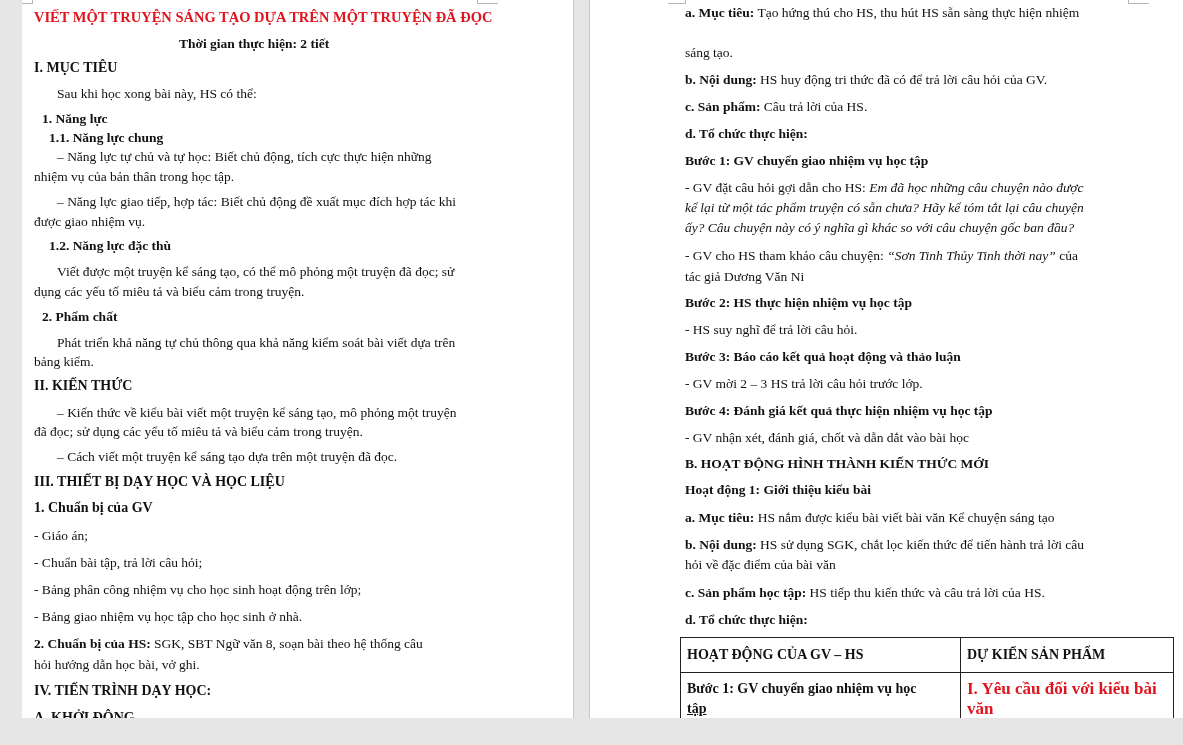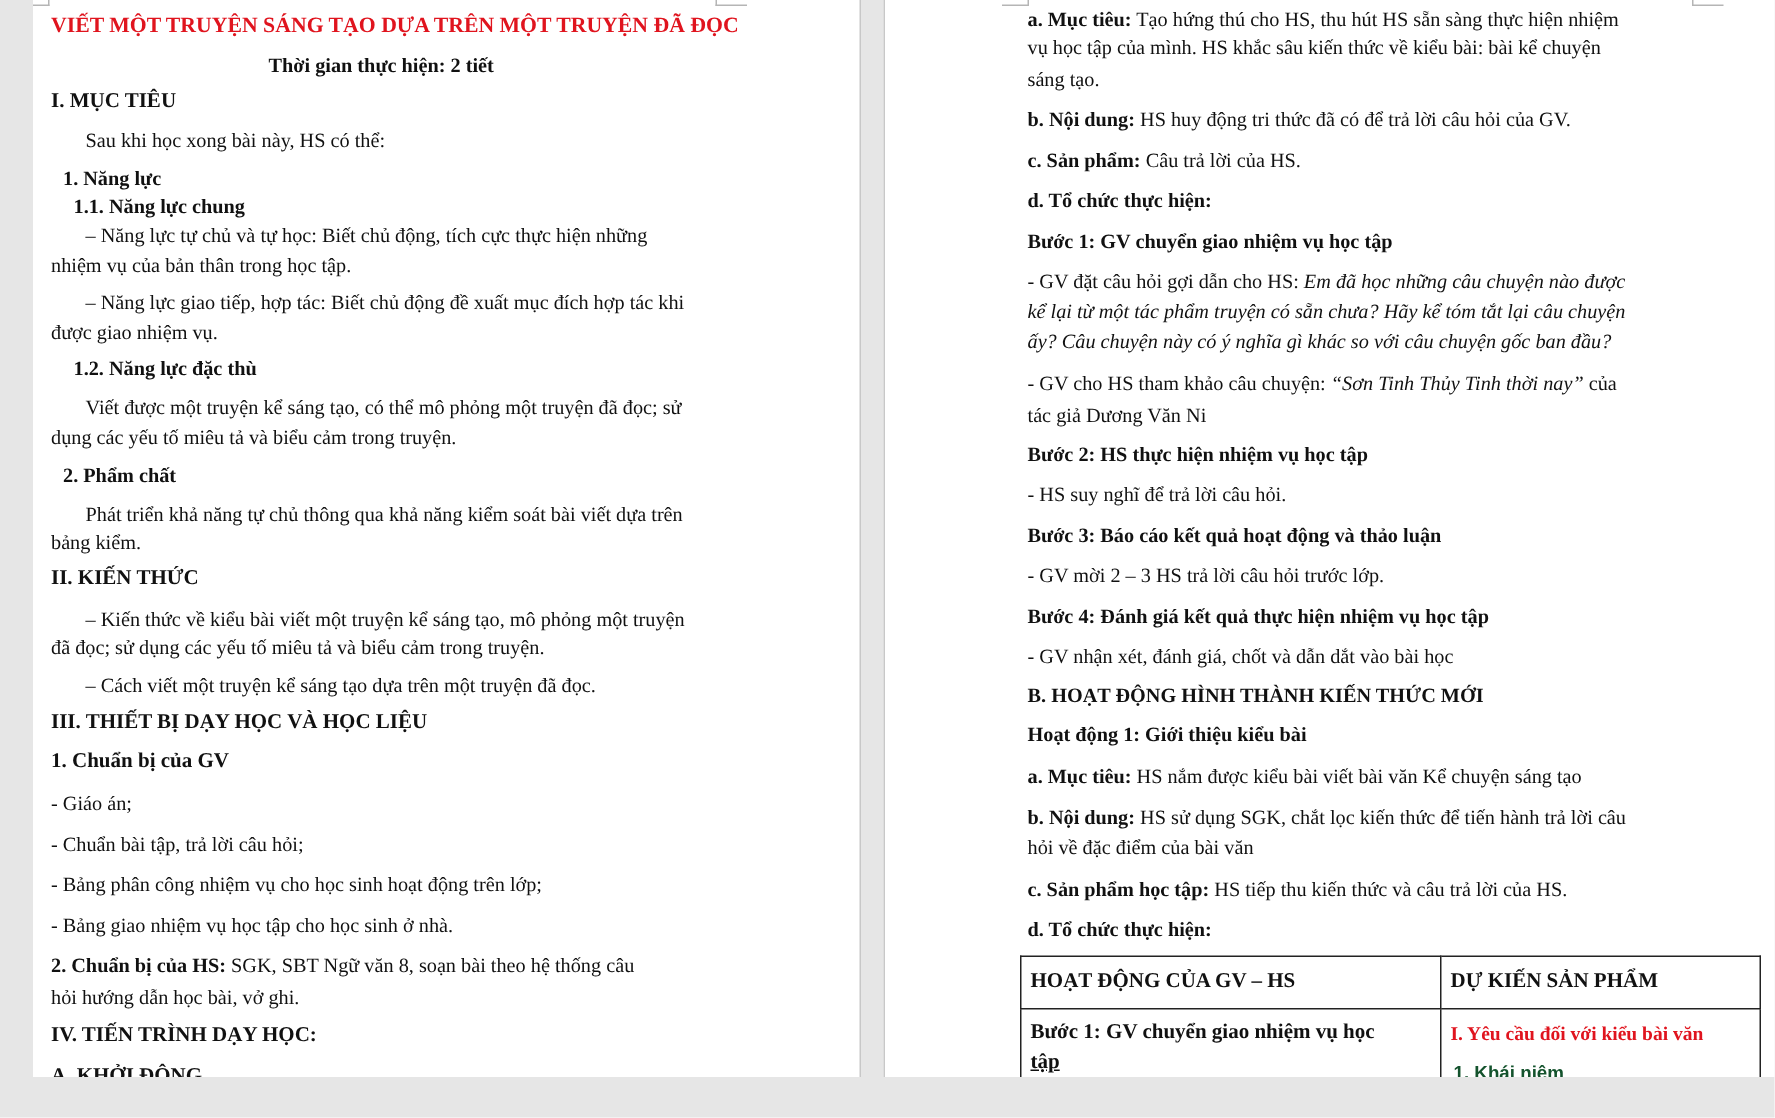--- a/index.html
+++ b/index.html
@@ -66,21 +66,20 @@
 
   <div class="line b h" style="left:12px;top:681px;">IV. TIẾN TRÌNH DẠY HỌC:</div>
   <div class="line b h" style="left:12px;top:708px;">A. KHỞI ĐỘNG</div>
 </div>
 
 <div class="page" id="page-right">
   <div class="crop l" style="left:78px;width:17px;"></div>
   <div class="crop r" style="left:538px;width:20px;"></div>
 
   <div class="line" style="left:95px;top:3px;"><span class="b">a. Mục tiêu:</span><span> Tạo hứng thú cho HS, thu hút HS sẵn sàng thực hiện nhiệm</span></div>
-  <div class="line" style="left:95px;top:22px;">vụ học tập của mình. HS khắc sâu kiến thức về kiểu bài: bài kể chuyện</div>
   <div class="line" style="left:95px;top:43px;">sáng tạo.</div>
   <div class="line" style="left:95px;top:70px;"><span class="b">b. Nội dung:</span><span> HS huy động tri thức đã có để trả lời câu hỏi của GV.</span></div>
   <div class="line" style="left:95px;top:97px;"><span class="b">c. Sản phẩm:</span><span> Câu trả lời của HS.</span></div>
   <div class="line b" style="left:95px;top:124px;">d. Tổ chức thực hiện:</div>
 
   <div class="line b" style="left:95px;top:151px;">Bước 1: GV chuyển giao nhiệm vụ học tập</div>
   <div class="line i" style="left:95px;top:198px;">kể lại từ một tác phẩm truyện có sẵn chưa? Hãy kể tóm tắt lại câu chuyện</div>
   <div class="line" style="left:95px;top:178px;"><span>- GV đặt câu hỏi gợi dẫn cho HS: </span><span class="i">Em đã học những câu chuyện nào được</span></div>
   <div class="line i" style="left:95px;top:218px;">ấy? Câu chuyện này có ý nghĩa gì khác so với câu chuyện gốc ban đầu?</div>
   <div class="line" style="left:95px;top:246px;"><span>- GV cho HS tham khảo câu chuyện: </span><span class="i">“Sơn Tinh Thủy Tinh thời nay”</span><span> của</span></div>
@@ -106,19 +105,19 @@
         <tr class="head">
       <td class="cell-l">HOẠT ĐỘNG CỦA GV – HS</td>
       <td>DỰ KIẾN SẢN PHẨM</td>
     </tr>
     <tr class="body">
       <td class="cell-l">
         <div class="b" style="font-size:14px;line-height:20px;margin-top:6px;">Bước 1: GV chuyển giao nhiệm vụ học</div>
         <div class="b" style="font-size:14px;line-height:20px;text-decoration:underline;">tập</div>
       </td>
       <td>
-        <div class="b red" style="font-size:13px;line-height:20px;margin-top:6px;">I. Yêu cầu đối với kiểu bài văn</div>
+        <div class="b red" style="font-size:17px;line-height:20px;margin-top:6px;">I. Yêu cầu đối với kiểu bài văn</div>
         <div class="b darkred sans" style="font-size:12.5px;line-height:20px;margin-top:6px;padding-left:2px;">1. Khái niệm</div>
       </td>
     </tr>
   </tbody>
     </table>
 </div>
 
 </body></html>

